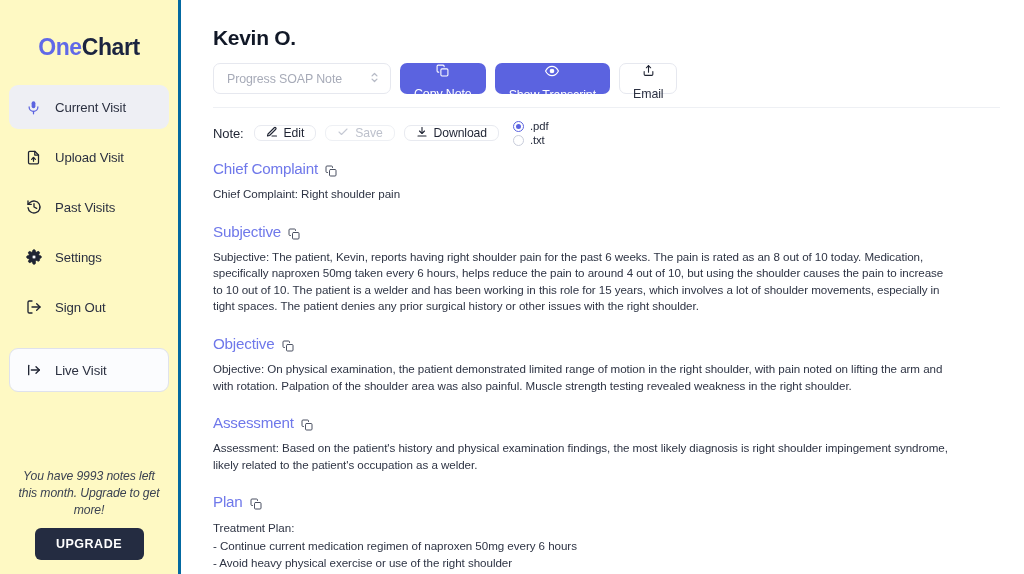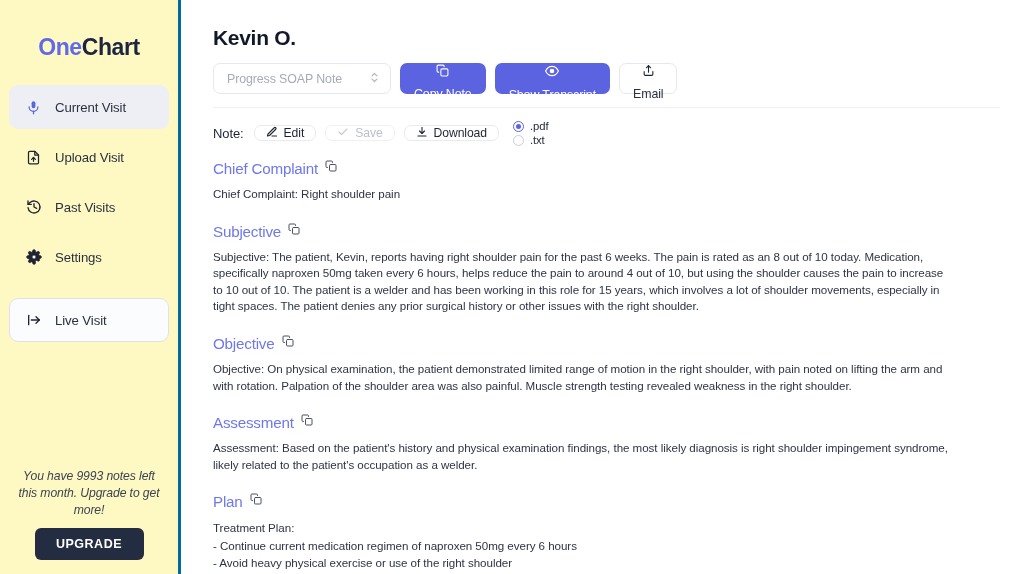--- a/index.html
+++ b/index.html
@@ -249,21 +249,21 @@
   .radio-label {
     font-size: 11.3px;
     color: #262c3d;
     letter-spacing: -0.1px;
   }
 
   
   .section { margin-bottom: 2px; }
   .section-head {
     display: flex;
-    align-items: flex-start;
+    align-items: flex-end;
     gap: 7px;
     margin-bottom: 9px;
   }
   .section-title {
     font-size: 15.2px;
     color: #6f78ea;
     letter-spacing: -0.2px;
   }
   .copy-btn {
     cursor: pointer;
@@ -335,20 +335,30 @@
       <div class="nav-item">
         <span class="nav-icon">
           <svg width="16" height="16" viewBox="0 0 24 24" fill="#1f2433" stroke="#1f2433" stroke-width="1.2">
             <path d="M19.4 13a1.65 1.65 0 0 0 .33 1.82l.06.06a2 2 0 1 1-2.83 2.83l-.06-.06a1.65 1.65 0 0 0-1.82-.33 1.65 1.65 0 0 0-1 1.51V21a2 2 0 0 1-4 0v-.09A1.65 1.65 0 0 0 9 19.4a1.65 1.65 0 0 0-1.82.33l-.06.06a2 2 0 1 1-2.83-2.83l.06-.06a1.65 1.65 0 0 0 .33-1.82 1.65 1.65 0 0 0-1.51-1H3a2 2 0 0 1 0-4h.09A1.65 1.65 0 0 0 4.6 9a1.65 1.65 0 0 0-.33-1.82l-.06-.06a2 2 0 1 1 2.83-2.83l.06.06A1.65 1.65 0 0 0 9 4.6a1.65 1.65 0 0 0 1-1.51V3a2 2 0 0 1 4 0v.09a1.65 1.65 0 0 0 1 1.51 1.65 1.65 0 0 0 1.82-.33l.06-.06a2 2 0 1 1 2.83 2.83l-.06.06a1.65 1.65 0 0 0-.33 1.82V9a1.65 1.65 0 0 0 1.51 1H21a2 2 0 0 1 0 4h-.09a1.65 1.65 0 0 0-1.51 1z"></path>
             <circle cx="12" cy="12" r="3" fill="#f8f9fc"></circle>
           </svg>
         </span>
         <span class="nav-label">Settings</span>
       </div>
 
+      <div class="nav-item">
+        <span class="nav-icon">
+          <svg width="16" height="16" viewBox="0 0 24 24" fill="none" stroke="#1f2433" stroke-width="2" stroke-linecap="round" stroke-linejoin="round">
+            <path d="M9 21H5a2 2 0 0 1-2-2V5a2 2 0 0 1 2-2h4"></path>
+            <polyline points="16 17 21 12 16 7"></polyline>
+            <line x1="21" y1="12" x2="9" y2="12"></line>
+          </svg>
+        </span>
+        <span class="nav-label">Sign Out</span>
+      </div>
 
       <div class="nav-item outlined">
         <span class="nav-icon">
           <svg width="16" height="16" viewBox="0 0 24 24" fill="none" stroke="#1f2433" stroke-width="2" stroke-linecap="round" stroke-linejoin="round">
             <line x1="4" y1="5" x2="4" y2="19"></line>
             <line x1="8" y1="12" x2="20" y2="12"></line>
             <polyline points="15 7 20 12 15 17"></polyline>
           </svg>
         </span>
         <span class="nav-label">Live Visit</span>

